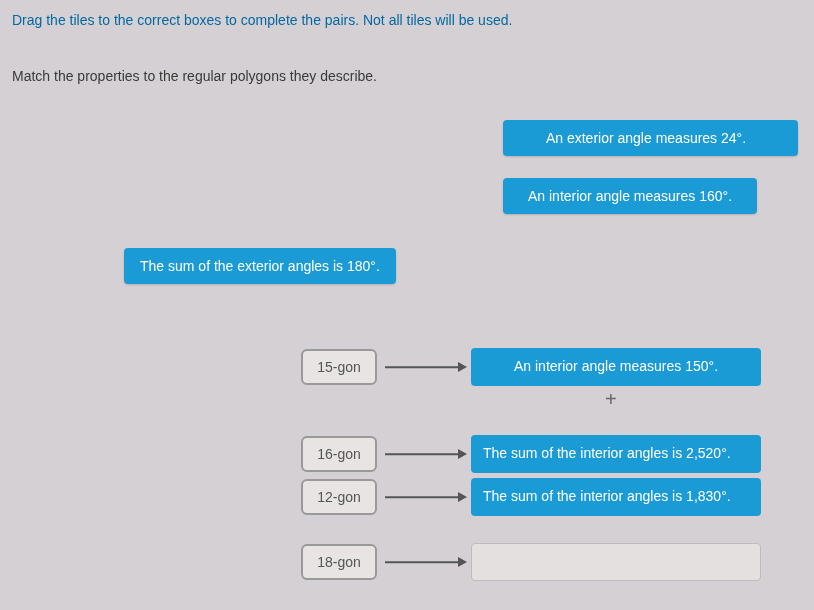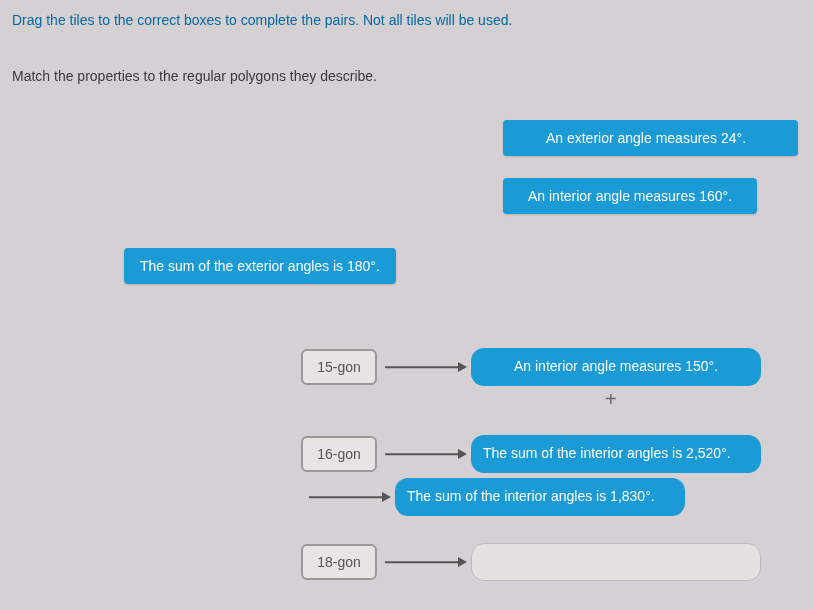--- a/index.html
+++ b/index.html
@@ -99,21 +99,21 @@
       transform: translateY(-50%);
       width: 0;
       height: 0;
       border-left: 9px solid #555;
       border-top: 5px solid transparent;
       border-bottom: 5px solid transparent;
     }
     .drop-target {
       width: 290px;
       min-height: 38px;
-      border-radius: 13px;
+      border-radius: 4px;
     }
     .drop-target.filled {
       background: #1a9bd6;
       color: #fff;
       padding: 10px 12px;
       font-size: 14px;
     }
     .drop-target.filled.center {
       text-align: center;
     }
@@ -153,20 +153,21 @@
 <div class="pair-row row-2">
   <div class="polygon-box">16-gon</div>
   <div class="arrow">
     <div class="arrow-line"></div>
       <div class="arrow-head"></div>
   </div>
   <div class="drop-target filled">The sum of the interior angles is 2,520°.</div>
 </div>
 
 <div class="pair-row row-3">
+  <div class="polygon-box">12-gon</div>
   <div class="arrow">
     <div class="arrow-line"></div>
       <div class="arrow-head"></div>
   </div>
   <div class="drop-target filled">The sum of the interior angles is 1,830°.</div>
 </div>
 
 <div class="pair-row row-4">
   <div class="polygon-box">18-gon</div>
   <div class="arrow">

